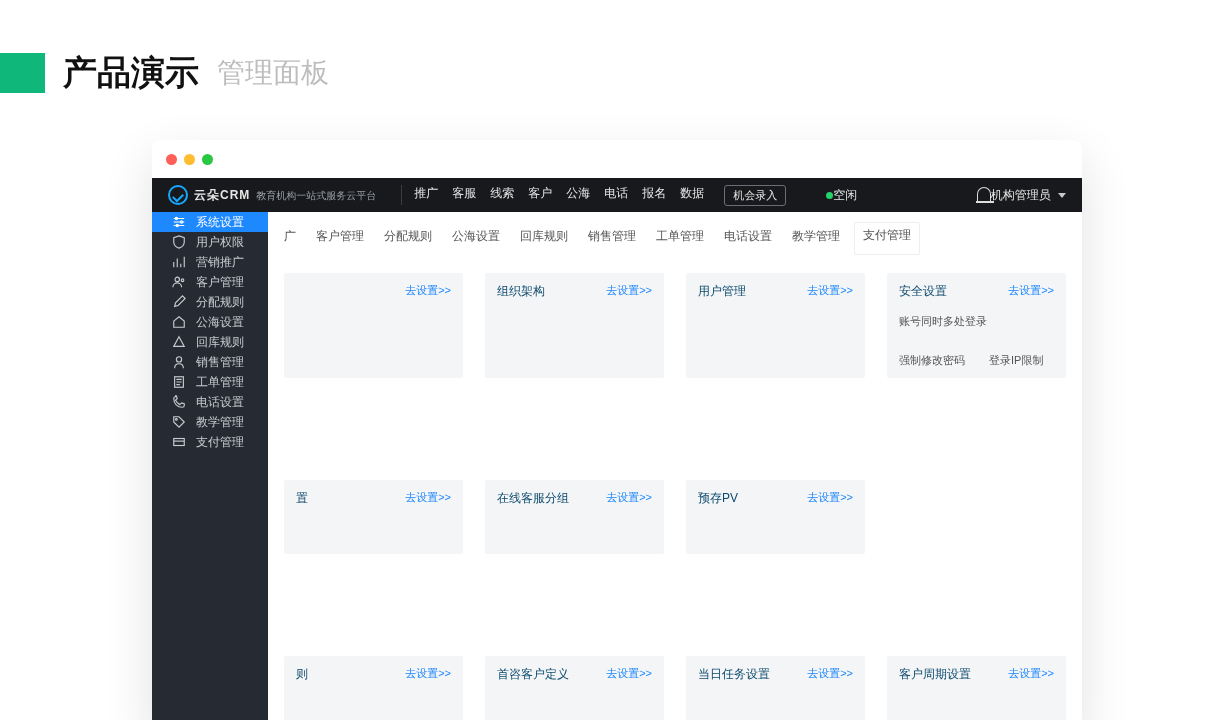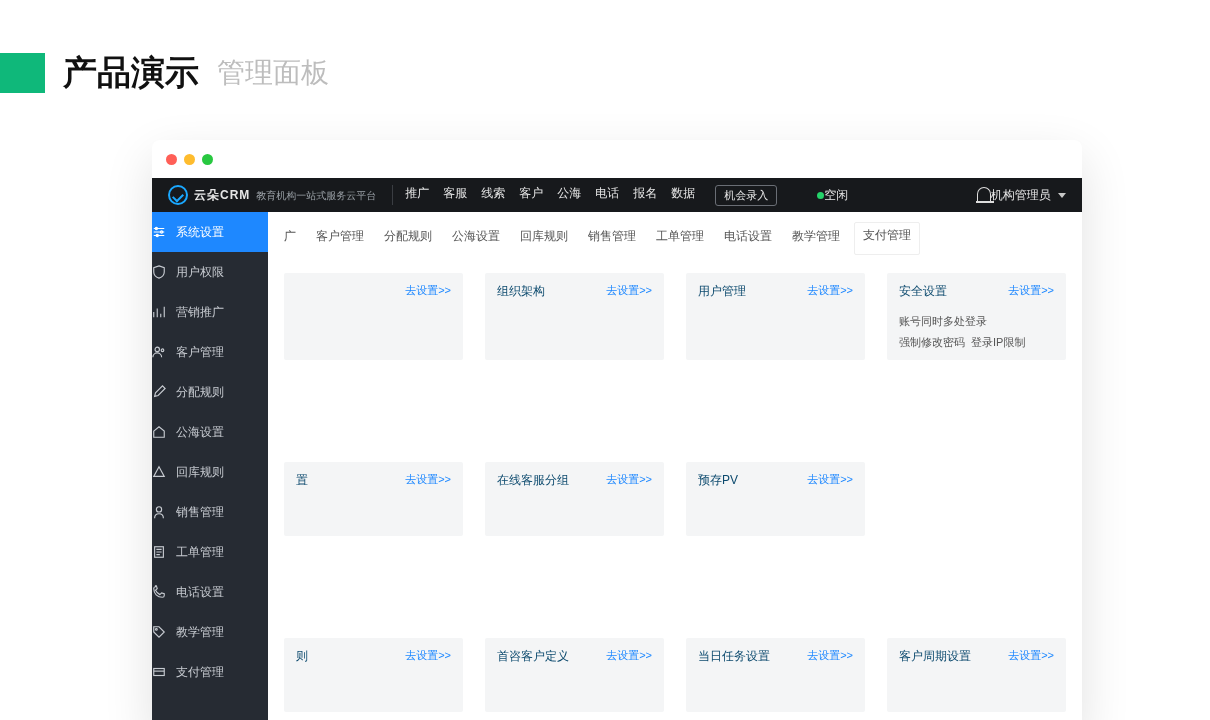--- a/index.html
+++ b/index.html
@@ -62,21 +62,21 @@
       padding: 0 16px;
       color: #e6e6e6;
       font-size: 12px;
       gap: 0;
     }
     .logo {
       display: flex;
       align-items: center;
       gap: 6px;
       margin-right: 12px;
-      padding-right: 16px;
+      padding-right: 25px;
       border-right: 1px solid #3a3d42;
     }
     .logo-mark {
       width: 20px; height: 20px;
       border: 2px solid #1aa8ff;
       border-radius: 50%;
       position: relative;
     }
     .logo-mark::after {
       content:"";
@@ -107,25 +107,25 @@
 
     .app-body { display:flex; height: 520px; }
     .sidebar {
       width: 116px;
       background: #262b33;
       display: flex;
       flex-direction: column;
       padding-top: 0;
     }
     .side-item {
-      height: 40px;
+      height: 20px;
       display: flex;
       align-items: center;
       gap: 10px;
-      padding: 0 0;
+      padding: 0 20px;
       color: #c7cbd1;
       font-size: 12px;
       cursor: pointer;
     }
     .side-item.active { background: #1e88ff; color:#fff; }
     .side-ico { width:14px; height:14px; flex:0 0 14px; display:flex; align-items:center; justify-content:center; }
     .side-ico svg { stroke: currentColor; fill:none; stroke-width:1.3; }
 
     .content {
       flex: 1;
@@ -160,21 +160,21 @@
       background: #f4f5f6;
       border-radius: 2px;
       min-height: 74px;
       padding: 10px 12px;
       position: relative;
     }
     .card-tall { min-height: 80px; }
     .card-head { display:flex; justify-content:space-between; align-items:flex-start; }
     .card-title { font-size: 12px; color:#0c4a6e; font-weight:500; }
     .card-link { font-size: 11px; color: #1e88ff; cursor:pointer; }
-    .card-body { margin-top: 14px; font-size: 11px; color:#555; display:flex; gap:6px; flex-wrap:wrap; }
+    .card-body { margin-top: 14px; font-size: 11px; color:#555; display:flex; gap:24px; flex-wrap:wrap; }
     .card.first-col .card-title { visibility: hidden; }
     .card.first-col { background:#f4f5f6; }
   </style>
 </head>
 <body>
 
 <div class="page-header">
   <div class="accent-bar"></div>
   <div class="page-title">产品演示</div>
   <div class="page-sub">管理面板</div>

